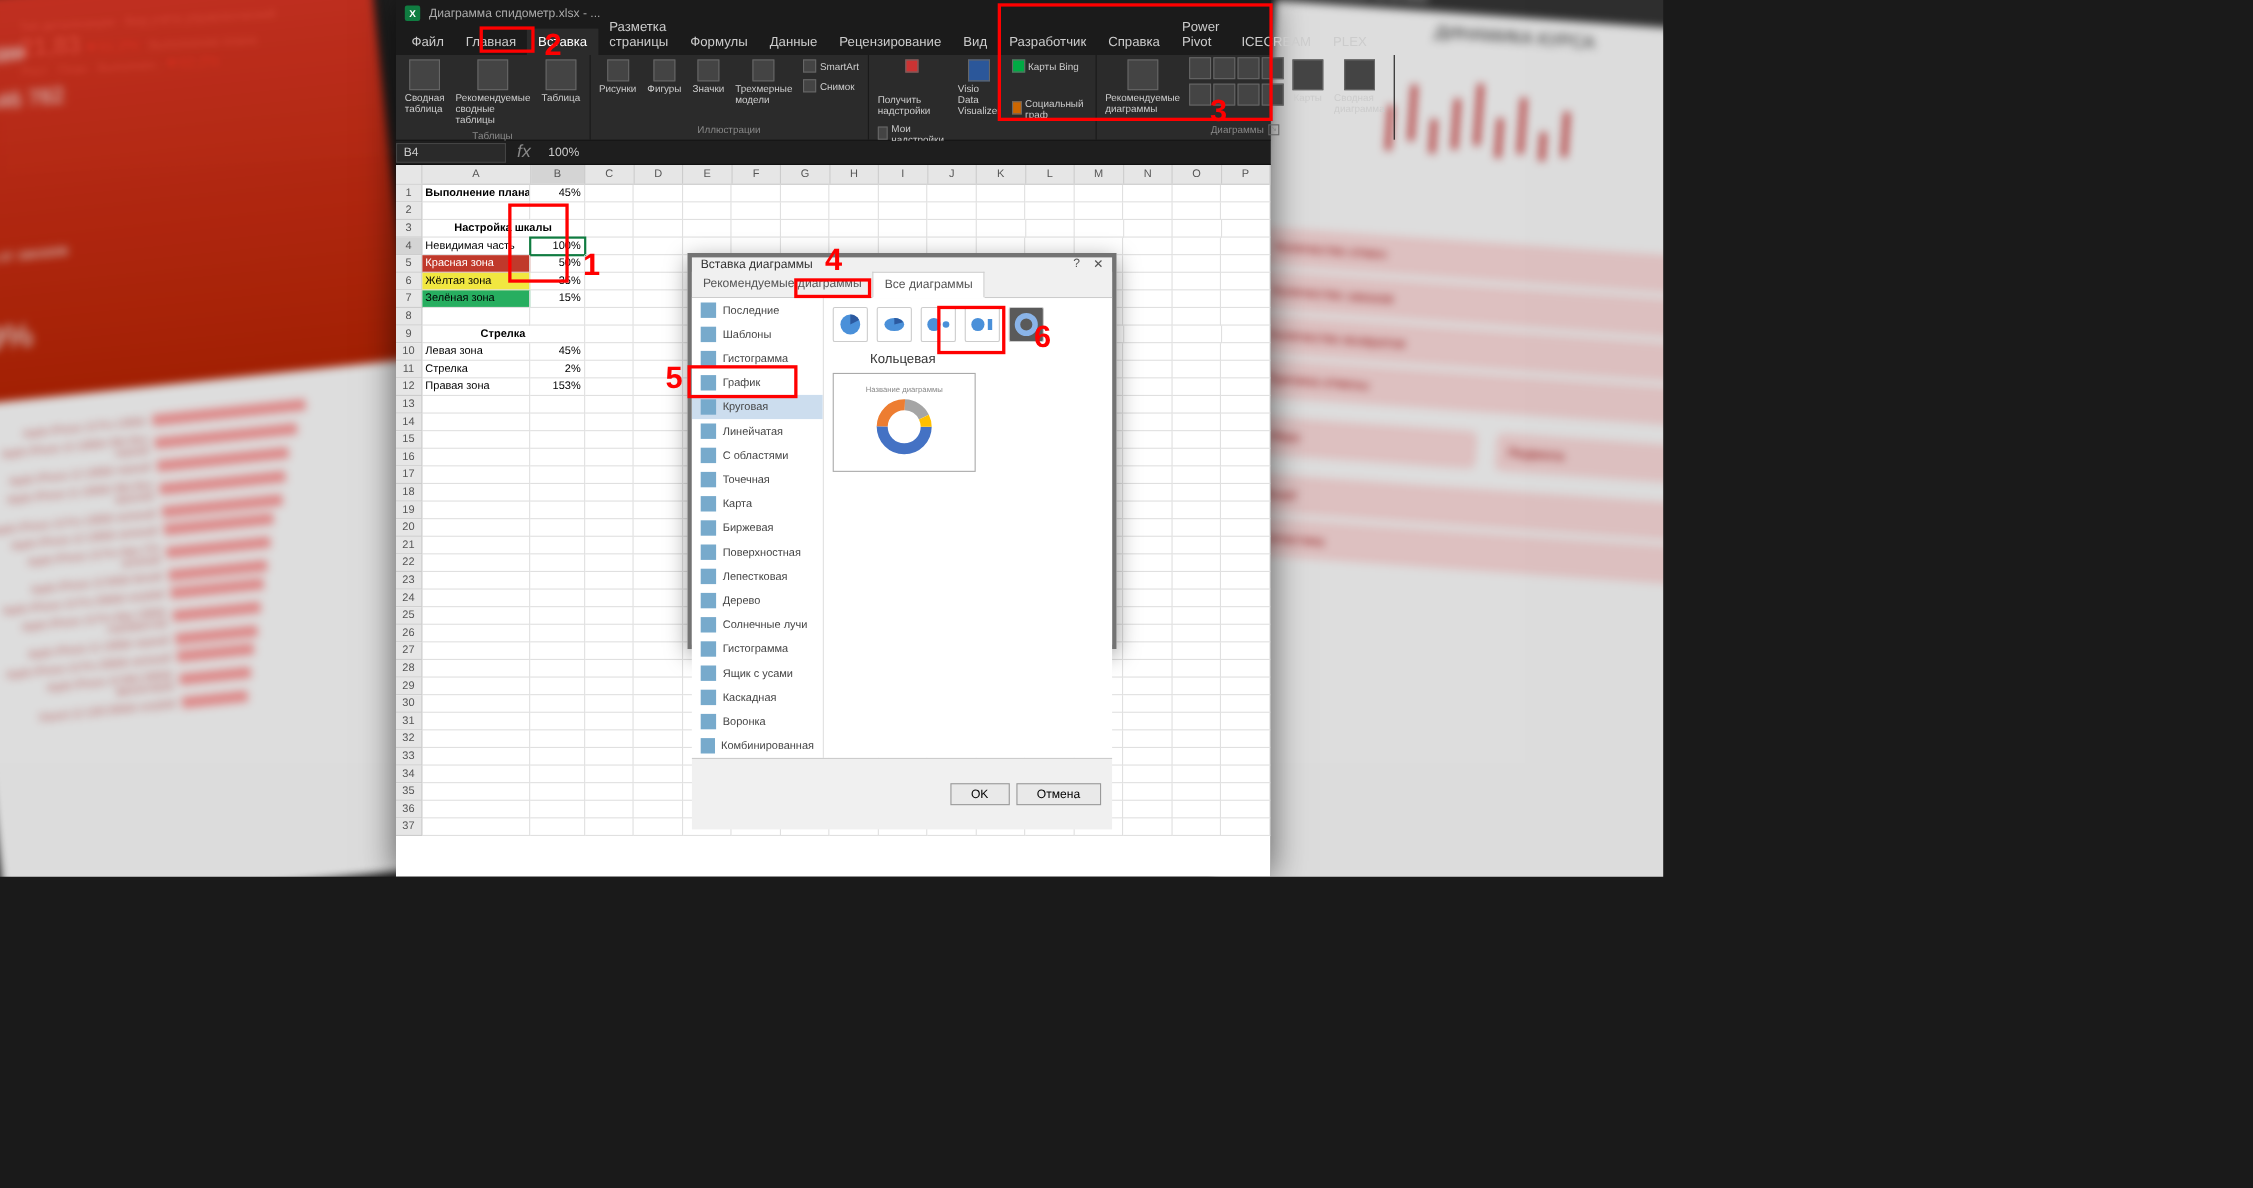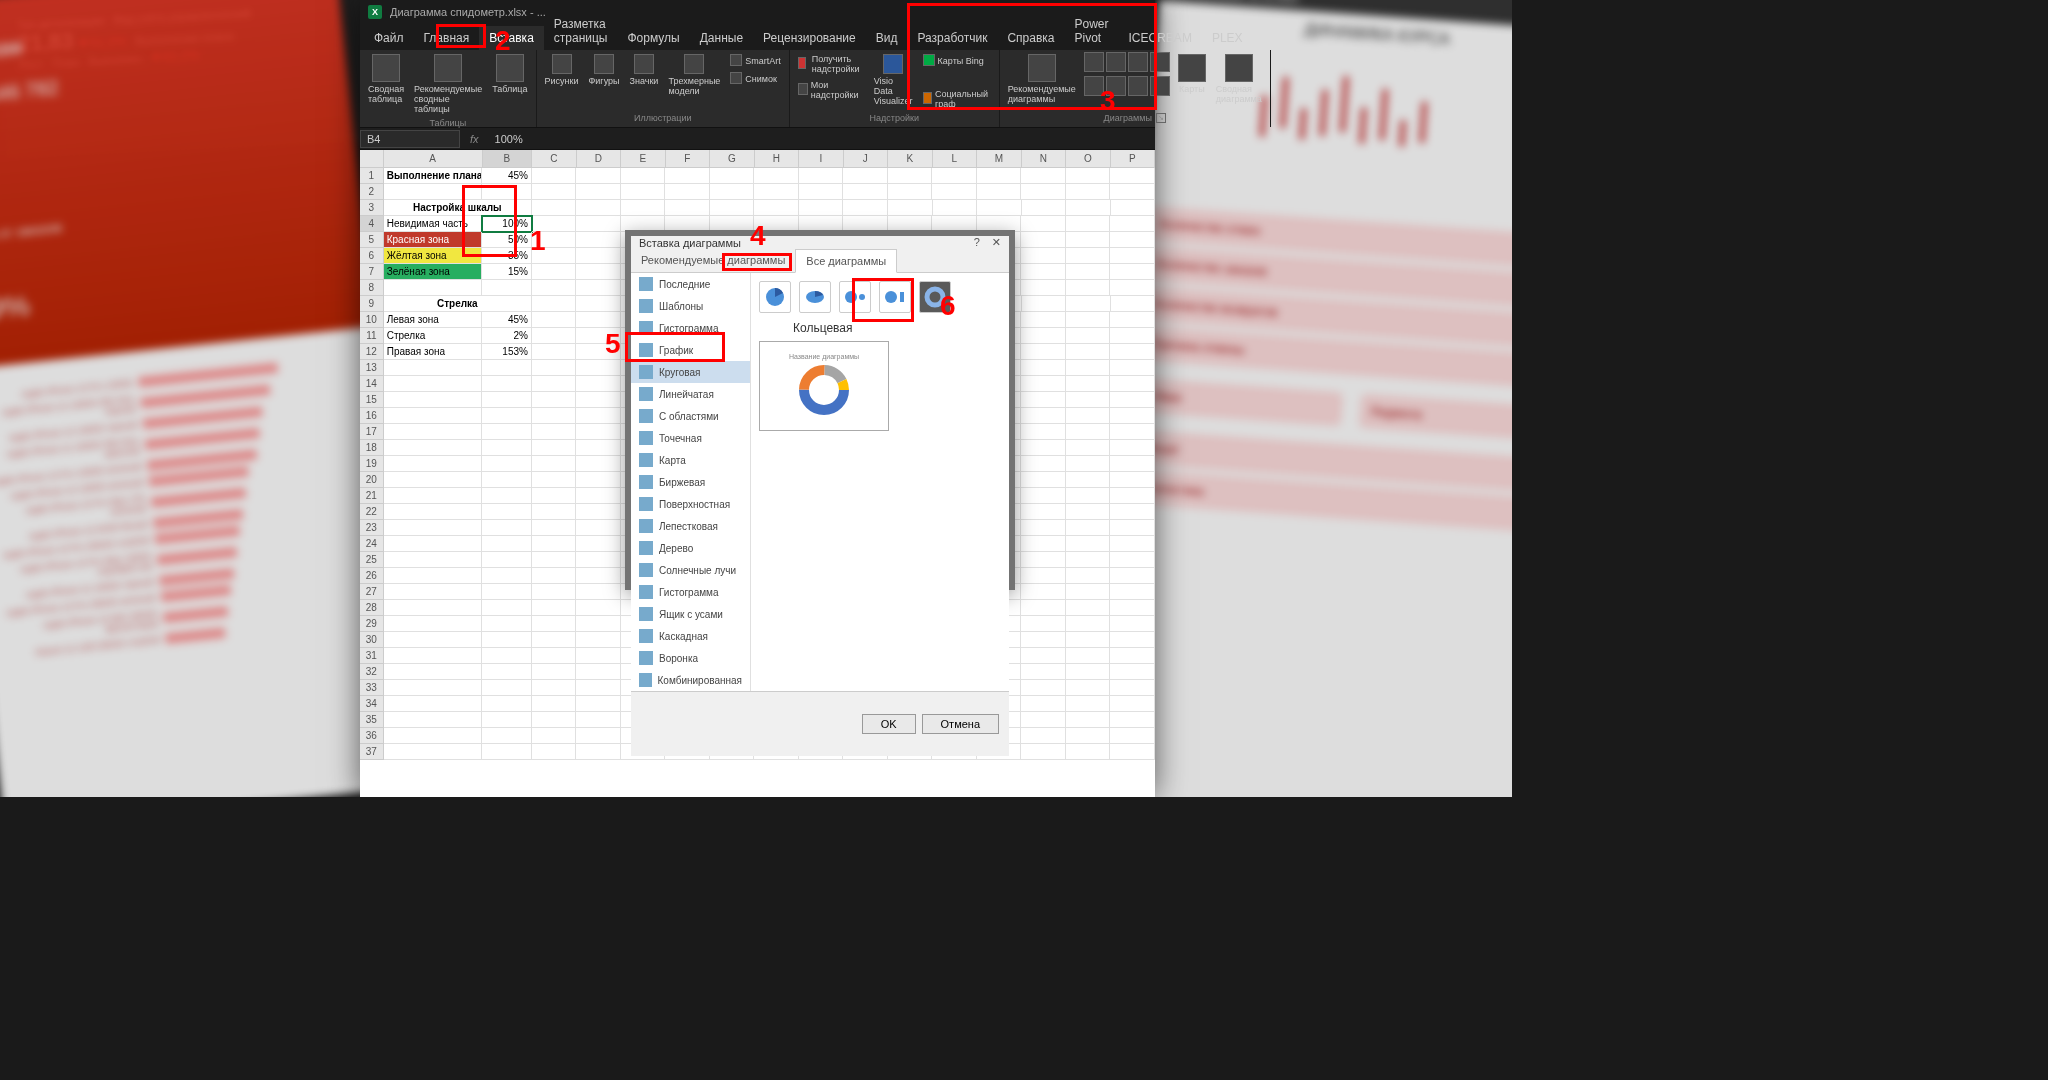--- a/index.html
+++ b/index.html
@@ -34,21 +34,21 @@
   .rgroup-label { color:#888; font-size:9px; text-align:center; padding:2px 0; }
   .ritem { display:flex; flex-direction:column; align-items:center; color:#ccc; font-size:9px; cursor:pointer; padding:2px; }
   .ritem-icon { width:20px; height:20px; background:#444; border:1px solid #666; margin-bottom:2px; }
   .ritem-icon.lg { width:28px; height:28px; }
   .qat { height:24px; background:#1e1e1e; display:flex; align-items:center; padding:0 8px; gap:8px; color:#999; font-size:11px; border-bottom:1px solid #111; }
   .qat .toggle { width:28px; height:14px; background:#333; border-radius:7px; position:relative; }
   .qat .toggle::after { content:''; width:10px; height:10px; background:#888; border-radius:50%; position:absolute; left:2px; top:2px; }
   .qat-btn { display:flex; align-items:center; gap:3px; cursor:pointer; }
   .namebox-row { height:22px; background:#1e1e1e; display:flex; align-items:center; border-bottom:1px solid #111; }
   .namebox { width:100px; background:#2a2a2a; color:#ccc; font-size:11px; padding:2px 6px; border:1px solid #444; }
-  .fx { color:#888; font-size:11px; padding:0 10px; font-style:italic; }
+  .fx { color:#888; font-size:16px; padding:0 10px; font-style:italic; }
   .formula { flex:1; color:#ccc; font-size:11px; padding:2px 6px; }
 
   .sheet { flex:1; background:#fff; position:relative; overflow:hidden; }
   .col-headers { display:flex; background:#e6e6e6; height:18px; border-bottom:1px solid #ccc; }
   .corner { width:24px; background:#e6e6e6; border-right:1px solid #ccc; }
   .ch { border-right:1px solid #ccc; text-align:center; font-size:10px; color:#555; line-height:18px; }
   .ch.selected { background:#d4d4d4; }
   .rows { }
   .row { display:flex; height:16px; }
   .rh { width:24px; background:#e6e6e6; border-right:1px solid #ccc; border-bottom:1px solid #ccc; text-align:center; font-size:10px; color:#555; line-height:16px; }
@@ -60,21 +60,21 @@
   .cell.red-bg { background:#c0392b; color:#fff; }
   .cell.yellow-bg { background:#f1e740; }
   .cell.green-bg { background:#27ae60; }
   .cell.selected { outline:2px solid #107c41; outline-offset:-1px; }
 
   
   .annot { position:absolute; border:3px solid #ff0000; pointer-events:none; }
   .annot-label { position:absolute; color:#ff0000; font-size:28px; font-weight:bold; pointer-events:none; }
 
   
-  .dialog { position:absolute; left:625px; top:230px; width:390px; height:360px; background:#f0f0f0; border:6px solid #737373; box-shadow:0 5px 20px rgba(0,0,0,0.4); display:flex; flex-direction:column; font-size:11px; }
+  .dialog { position:absolute; left:625px; top:230px; width:390px; height:360px; background:#f0f0f0; border:4px solid #737373; box-shadow:0 5px 20px rgba(0,0,0,0.4); display:flex; flex-direction:column; font-size:11px; }
   .dlg-title { height:24px; display:flex; align-items:center; padding:0 8px; justify-content:space-between; color:#333; }
   .dlg-title-btns { display:flex; gap:12px; color:#555; }
   .dlg-tabs { display:flex; border-bottom:1px solid #ccc; background:#f0f0f0; }
   .dlg-tab { padding:5px 10px; color:#555; cursor:pointer; }
   .dlg-tab.active { background:#fff; border:1px solid #ccc; border-bottom:1px solid #fff; margin-bottom:-1px; }
   .dlg-body { flex:1; display:flex; background:#fff; }
   .dlg-side { width:120px; background:#fff; border-right:1px solid #e0e0e0; overflow-y:auto; }
   .dlg-side-item { display:flex; align-items:center; gap:6px; padding:4px 8px; cursor:pointer; color:#444; font-size:10px; }
   .dlg-side-item.active { background:#cde; }
   .dlg-side-icon { width:14px; height:14px; background:#7ac; }
@@ -280,21 +280,21 @@
               <div class="ritem-icon" style="width:12px;height:12px"></div>
               <span>Снимок</span>
             </div>
         </div>
       </div>
       <div class="rgroup-label">Иллюстрации</div>
     </div>
     <div class="rgroup">
       <div class="rgroup-items">
         <div style="display:flex;flex-direction:column;gap:2px">
-          <div class="ritem" style="flex-direction:row;gap:6px">
+          <div class="ritem" style="flex-direction:column;gap:18px">
               <div class="ritem-icon" style="width:12px;height:12px;background:#c33"></div>
               <span>Получить надстройки</span>
             </div>
           <div class="ritem" style="flex-direction:row;gap:3px">
               <div class="ritem-icon" style="width:12px;height:12px"></div>
               <span>Мои надстройки</span>
             </div>
         </div>
         <div class="ritem">
             <div class="ritem-icon" style="background:#2b579a"></div>

